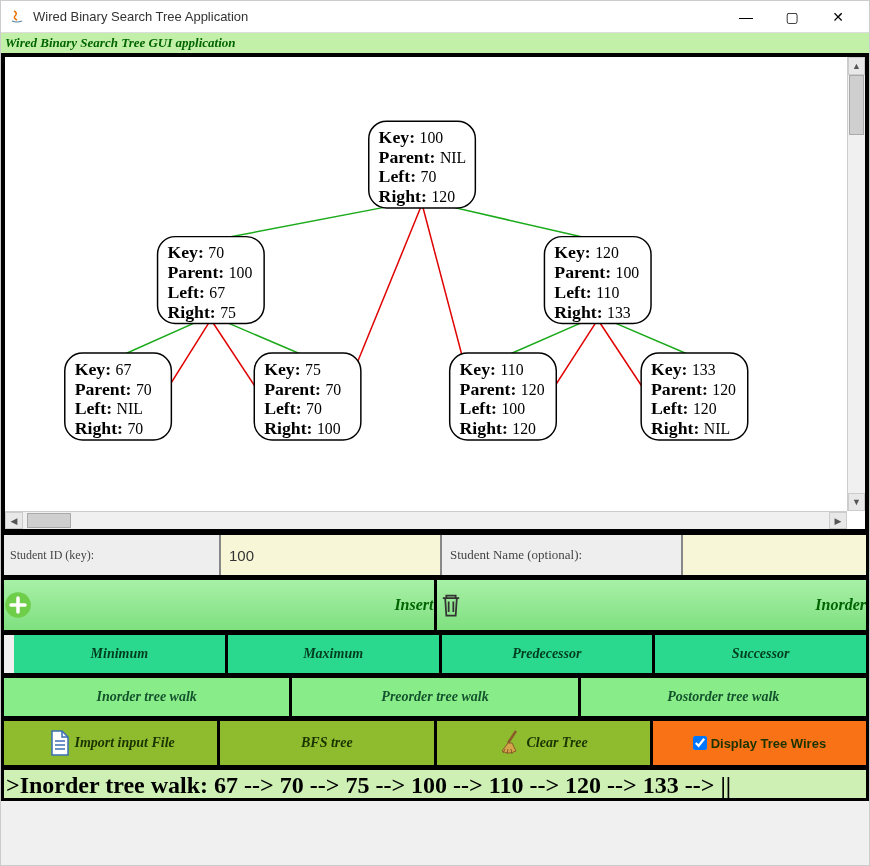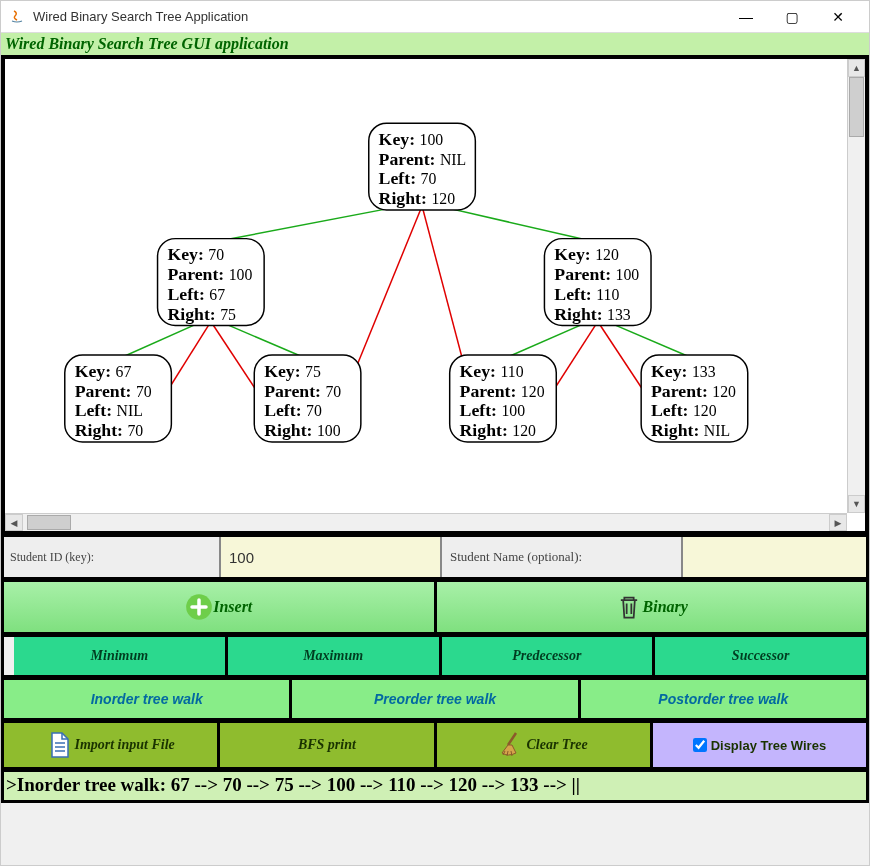--- a/index.html
+++ b/index.html
@@ -4,21 +4,21 @@
 <style>
   * { box-sizing: border-box; margin: 0; padding: 0; }
   body { font-family: Arial, sans-serif; background: #fff; }
   .window { width: 870px; height: 866px; border: 1px solid #ccc; display: flex; flex-direction: column; background: #f0f0f0; }
   .titlebar { height: 32px; background: #fff; display: flex; align-items: center; padding: 0 8px; border-bottom: 1px solid #ddd; }
   .titlebar .java-icon { width: 16px; height: 16px; margin-right: 8px; display: flex; align-items: center; justify-content: center; }
   .titlebar .title { font-size: 13px; color: #333; flex: 1; }
   .titlebar .win-controls { display: flex; gap: 0; }
   .titlebar .win-btn { width: 46px; height: 30px; display: flex; align-items: center; justify-content: center; font-size: 14px; cursor: pointer; }
 
-  .header-strip { background: #c3f0a8; padding: 2px 4px; font-weight: bold; font-style: italic; font-size: 16px; font-family: Georgia, serif; color: #006400; }
+  .header-strip { background: #c3f0a8; padding: 2px 4px; font-weight: bold; font-style: italic; font-size: 13px; font-family: Georgia, serif; color: #006400; }
 
   .canvas-wrap { position: relative; flex-shrink: 0; height: 480px; border: 4px solid #000; margin: 0; background: #fff; overflow: hidden; }
   .canvas-area { position: absolute; top: 0; left: 0; right: 18px; bottom: 18px; background: #fff; overflow: hidden; }
   .vscroll { position: absolute; top: 0; right: 0; width: 18px; bottom: 18px; background: #f0f0f0; border-left: 1px solid #ccc; }
   .vscroll .up, .vscroll .down { height: 18px; background: #e8e8e8; display: flex; align-items: center; justify-content: center; font-size: 9px; color: #555; border: 1px solid #ccc; }
   .vscroll .down { position: absolute; bottom: 0; left: 0; right: 0; }
   .vscroll .thumb { position: absolute; top: 18px; left: 1px; right: 1px; height: 60px; background: #cfcfcf; border: 1px solid #aaa; }
   .hscroll { position: absolute; bottom: 0; left: 0; right: 18px; height: 18px; background: #f0f0f0; border-top: 1px solid #ccc; }
   .hscroll .left, .hscroll .right { width: 18px; height: 100%; position: absolute; background: #e8e8e8; display: flex; align-items: center; justify-content: center; font-size: 9px; color: #555; border: 1px solid #ccc; }
   .hscroll .left { left: 0; } .hscroll .right { right: 0; }
@@ -27,29 +27,29 @@
   .form-row { display: flex; height: 46px; border: 3px solid #000; background: #eee; margin-top: -1px; }
   .form-label { flex: 1; background: #eee; display: flex; align-items: center; padding: 0 6px; font-size: 12px; color: #444; font-family: "Comic Sans MS", cursive; }
   .form-input { flex: 1; background: #f7f7d8; border-left: 2px solid #888; display: flex; align-items: center; padding: 0 8px; font-size: 15px; color: #333; }
   .form-label2 { flex: 1.1; display: flex; align-items: center; padding: 0 8px; font-size: 13px; color: #444; border-left: 2px solid #888; font-family: "Comic Sans MS", cursive; }
   .form-input2 { flex: 0.9; background: #f7f7d8; border-left: 2px solid #888; }
 
   .btn-row { display: flex; border: 3px solid #000; margin-top: -1px; }
   .btn-row > div { flex: 1; display: flex; align-items: center; justify-content: center; font-weight: bold; font-size: 14px; cursor: pointer; }
   .btn-row > div:not(:last-child) { border-right: 3px solid #000; }
   .row-main { height: 56px; }
-  .row-main > div { background: linear-gradient(#a8f0a8, #7fe07f); color: #006400; gap: 0; font-style: italic; font-family: Georgia, serif; font-size: 16px; }
+  .row-main > div { background: linear-gradient(#a8f0a8, #7fe07f); color: #006400; gap: 0; font-style: italic; font-family: Georgia, serif; font-size: 16px; justify-content: space-between; }
   .row-query { height: 44px; padding-left: 10px; }
   .row-query > div { background: #2bd98e; color: #003d20; font-style: italic; font-family: Georgia, serif; }
   .row-walk { height: 44px; }
-  .row-walk > div { background: #88ed88; color: #0369a1; font-style: italic; font-family: Liberation Sans, sans-serif; }
+  .row-walk > div { background: #88ed88; color: #14532d; font-style: italic; font-family: Liberation Serif, serif; }
   .row-util { height: 50px; }
   .row-util > div { background: #8fbc2e; color: #1a3300; font-family: Georgia, serif; font-style: italic; }
-  .row-util .chk { background: #c4b5fd; font-style: normal; font-family: Arial, sans-serif; font-size: 13px; }
-  .status-bar { border: 3px solid #000; margin-top: -1px; background: #cff0b5; font-size: 19px; font-weight: bold; padding: 2px 2px; font-family: Georgia, serif; height: 34px; overflow: hidden; white-space: nowrap; }
+  .row-util .chk { background: #f97316; font-style: normal; font-family: Arial, sans-serif; font-size: 13px; }
+  .status-bar { border: 3px solid #000; margin-top: -1px; background: #cff0b5; font-size: 24px; font-weight: bold; padding: 2px 2px; font-family: Georgia, serif; height: 34px; overflow: hidden; white-space: nowrap; }
 
   .tree-svg { width: 100%; height: 100%; }
   .node-box text { font-family: "Times New Roman", serif; font-size: 17px; }
   .icon-svg-lg { width: 28px; height: 28px; flex-shrink: 0; }
 
   input[type=checkbox] { width: 14px; height: 14px; margin-right: 4px; }
 </style>
 </head>
 <body>
 
@@ -162,21 +162,21 @@
       <svg class="icon-svg-lg" viewBox="0 0 24 24">
           <circle cx="12" cy="12" r="11" fill="#6ece4a"></circle>
           <path d="M12 6 V18 M6 12 H18" stroke="#fff" stroke-width="3" stroke-linecap="round"></path>
         </svg>
       <span>Insert</span>
     </div>
     <div>
       <svg class="icon-svg-lg" viewBox="0 0 24 24">
           <path d="M5 6 H19 M8 6 V4 H16 V6 M7 6 L8 21 H16 L17 6 M10 9 V18 M14 9 V18" stroke="#333" stroke-width="1.5" fill="none"></path>
         </svg>
-      <span>Binary</span>
+      <span>Inorder</span>
     </div>
   </div>
 
   <div class="btn-row row-query">
     <div>
         <span>Minimum</span>
       </div>
     <div>
         <span>Maximum</span>
       </div>
@@ -205,21 +205,21 @@
       <svg class="icon-svg-lg" viewBox="0 0 24 28">
           <path d="M4 2 H14 L20 8 V26 H4 Z" fill="#fff" stroke="#3a6fb5" stroke-width="1.5"></path>
           <path d="M14 2 V8 H20" fill="none" stroke="#3a6fb5" stroke-width="1.5"></path>
           <line x1="7" y1="12" x2="17" y2="12" stroke="#3a6fb5" stroke-width="1.5"></line>
           <line x1="7" y1="16" x2="17" y2="16" stroke="#3a6fb5" stroke-width="1.5"></line>
           <line x1="7" y1="20" x2="17" y2="20" stroke="#3a6fb5" stroke-width="1.5"></line>
         </svg>
       <span>Import input File</span>
     </div>
     <div>
-        <span>BFS print</span>
+        <span>BFS tree</span>
       </div>
     <div>
       <svg class="icon-svg-lg" viewBox="0 0 28 28">
           <line x1="18" y1="2" x2="10" y2="14" stroke="#8b5a2b" stroke-width="2.5"></line>
           <path d="M10 14 L4 22 Q10 26 18 22 L14 14 Z" fill="#d4a44a" stroke="#8b5a2b" stroke-width="1"></path>
           <line x1="7" y1="20" x2="5" y2="24" stroke="#8b5a2b"></line>
           <line x1="10" y1="20" x2="9" y2="25" stroke="#8b5a2b"></line>
           <line x1="13" y1="20" x2="14" y2="25" stroke="#8b5a2b"></line>
         </svg>
       <span>Clear Tree</span>

